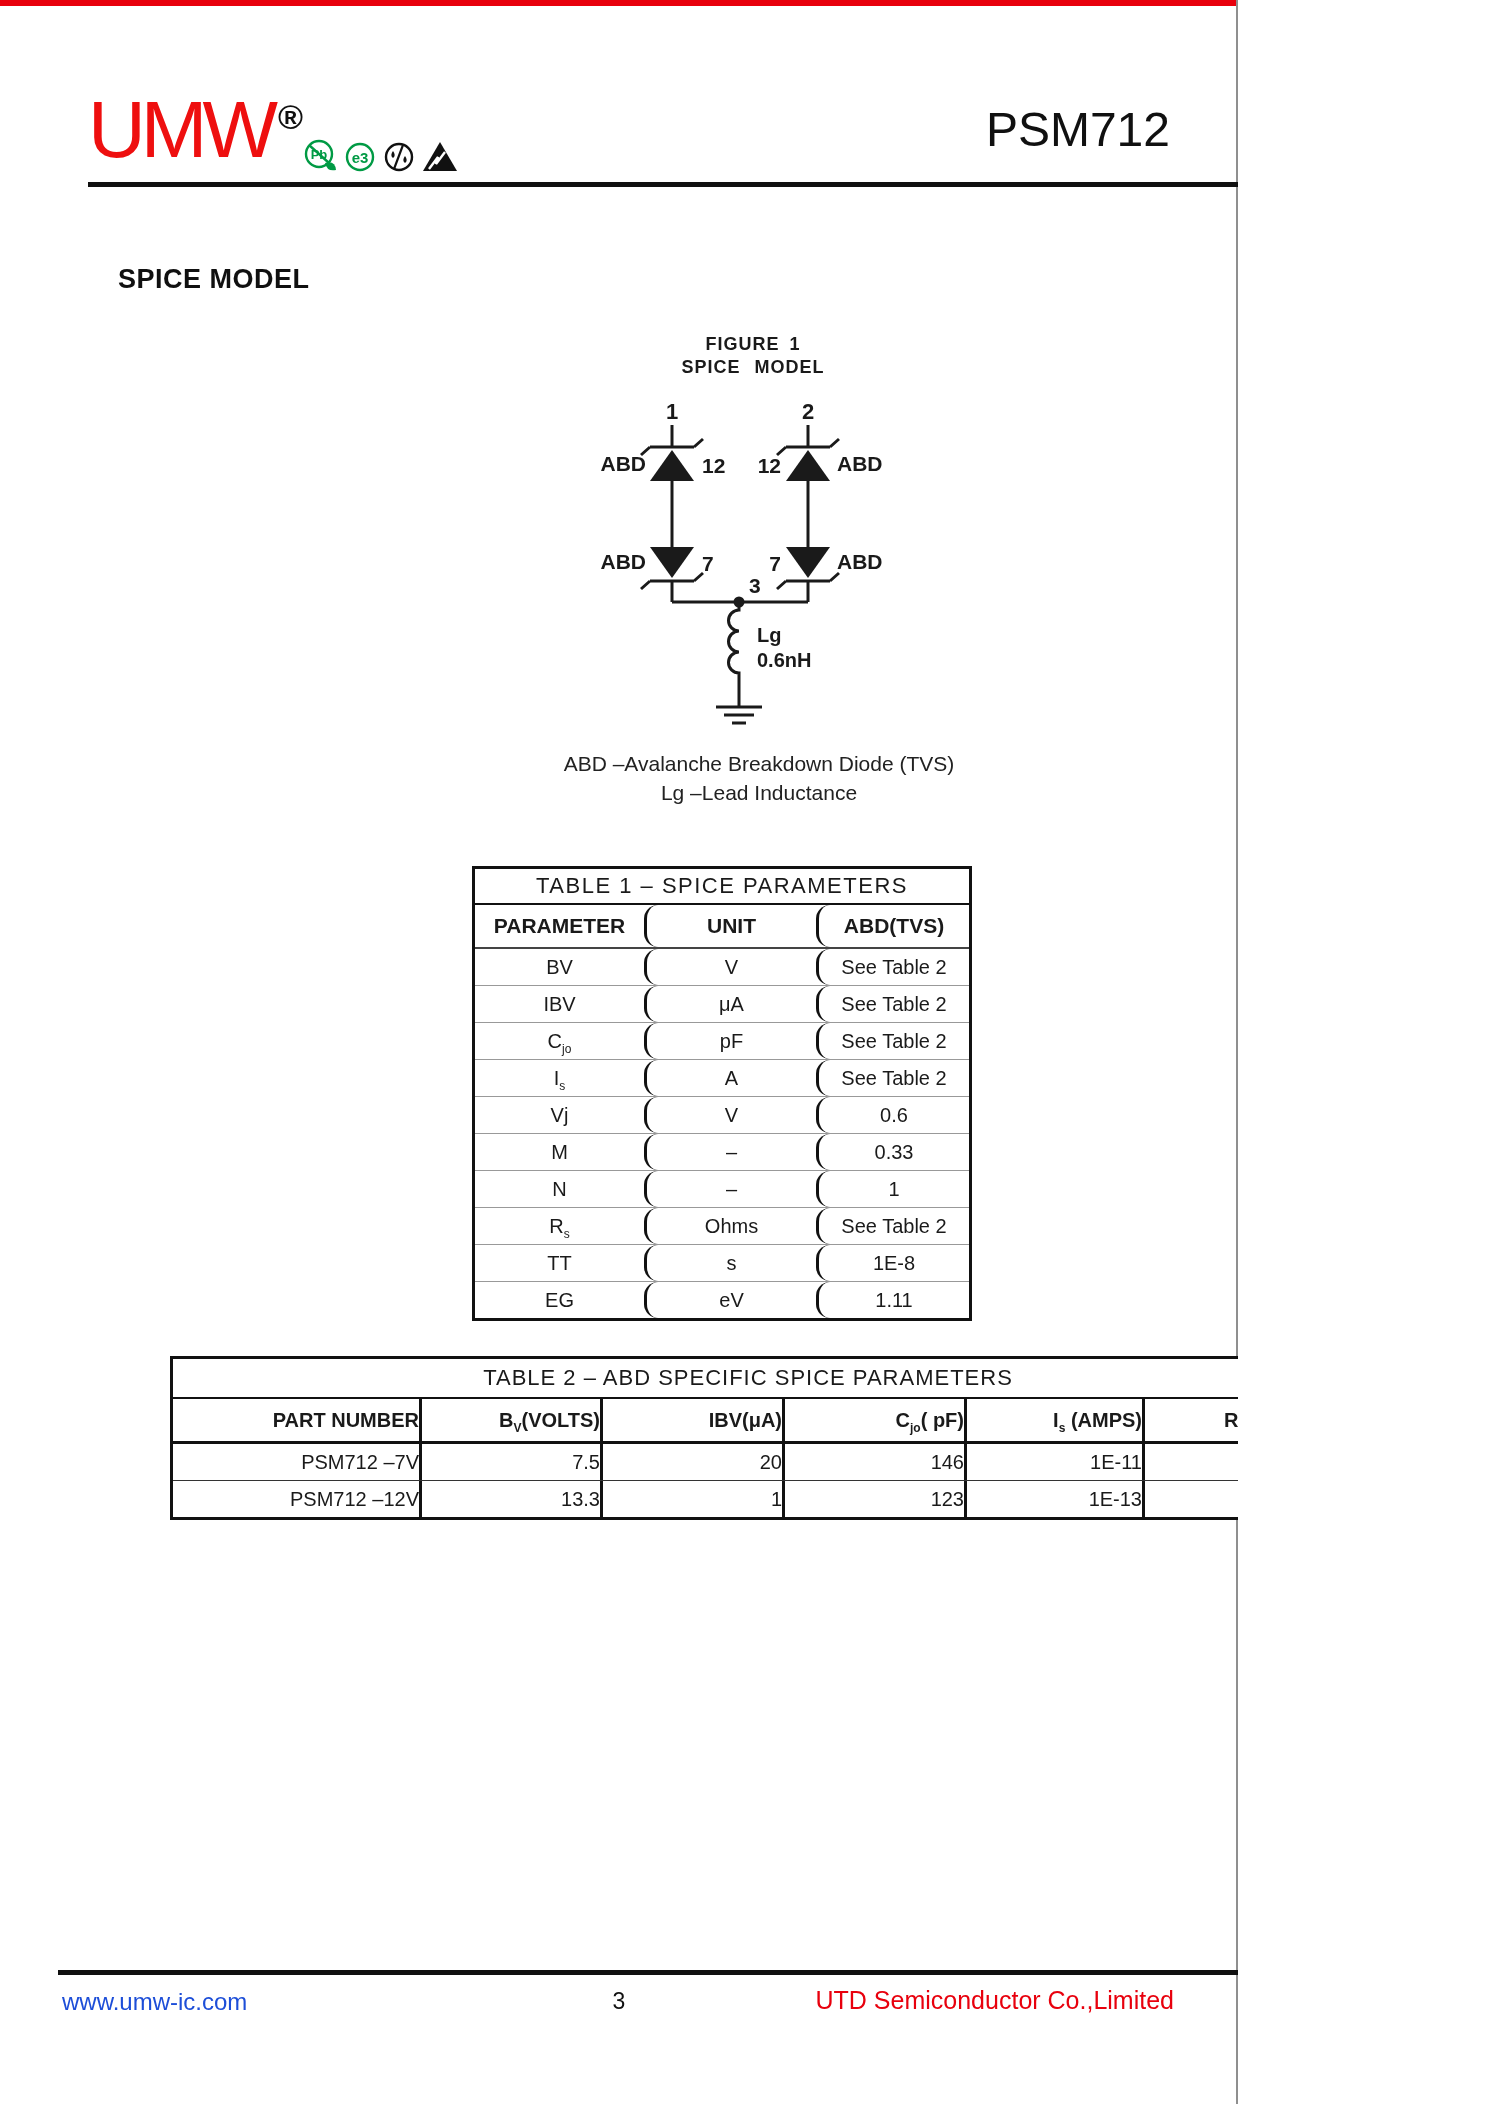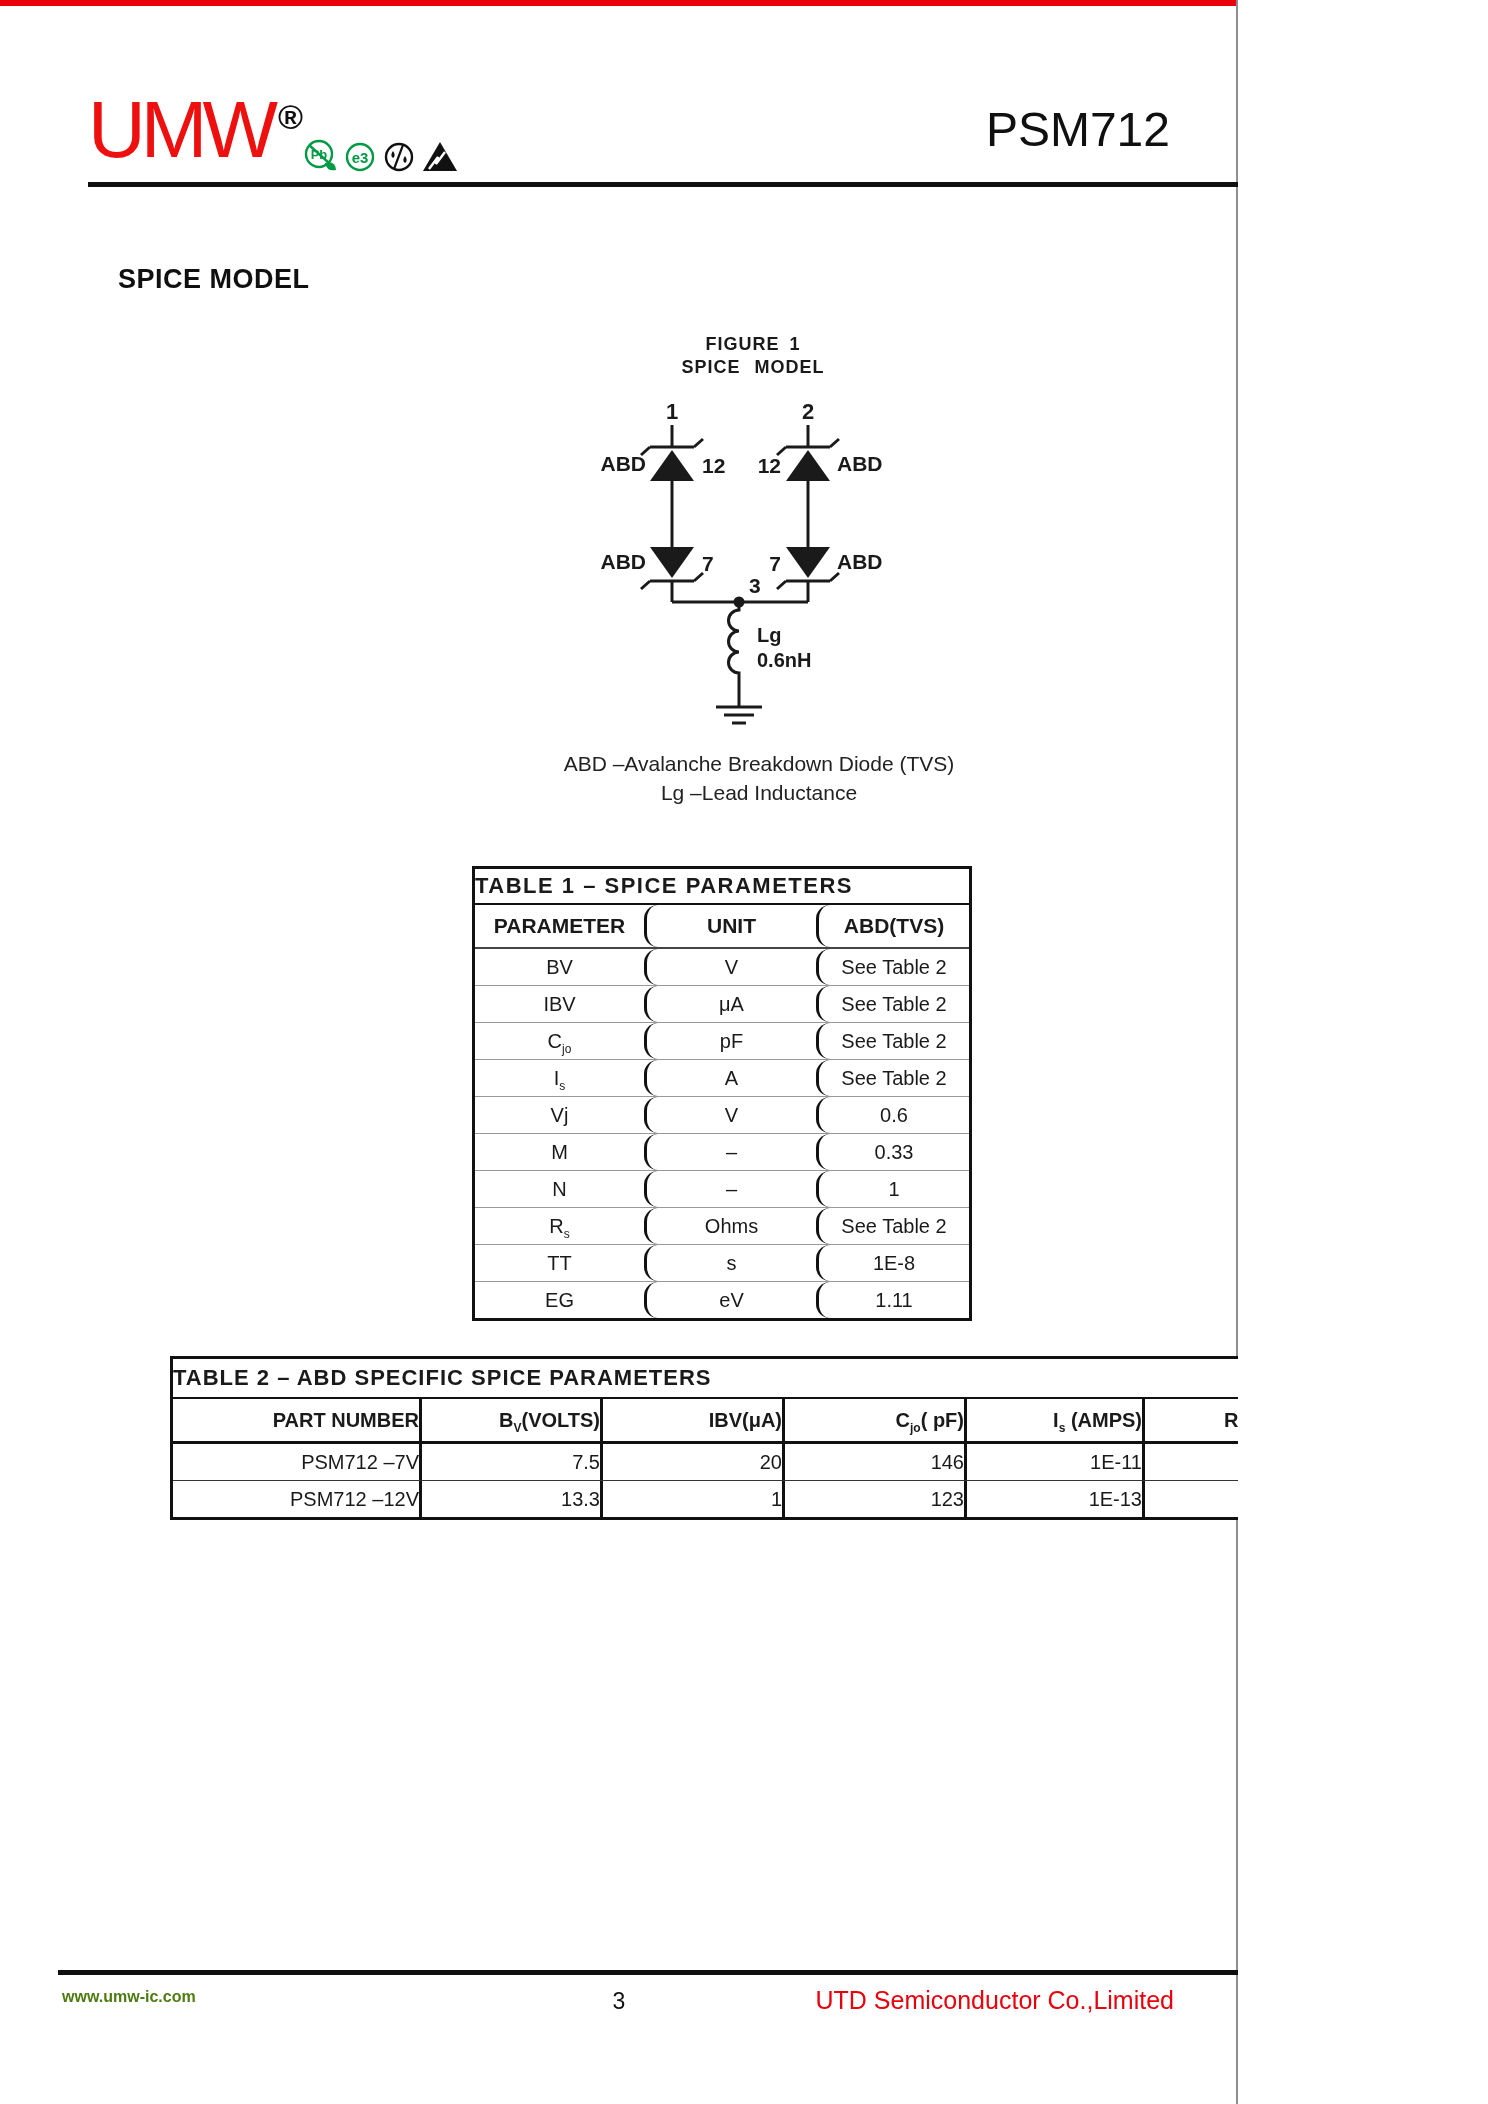--- a/index.html
+++ b/index.html
@@ -22,42 +22,42 @@
 
   .section-title { position:absolute; left:118px; top:264px; font-size:27px; font-weight:bold;
                    letter-spacing:0.5px; color:#101010; }
 
   .figure-svg { position:absolute; left:430px; top:330px; }
   .fig-cap { position:absolute; left:455px; width:608px; text-align:center; font-size:21px; color:#222; }
   .fig-cap1 { top:752px; }
   .fig-cap2 { top:781px; }
 
   .dtable { position:absolute; border:3px solid #111; background:#fff; }
-  .t-title { font-weight:bold; border-bottom:2px solid #111; }
+  .t-title { text-align:center; font-weight:normal; border-bottom:2px solid #111; }
 
   .table1 { left:472px; top:866px; width:494px; }
   .table1 .t-title { height:34px; line-height:34px; font-size:22px; letter-spacing:1.5px; }
   .t1r { display:grid; grid-template-columns:169px 172px 1fr; }
   .t1r > div { text-align:center; overflow:hidden;border-radius:14px; }
   .t1r > div + div { border-left:3px solid #111; }
   .t1-head { font-weight:bold; font-size:21px; height:42px; line-height:42px; border-bottom:2px solid #444; }
   .t1-row { font-size:20px; height:36px; line-height:36px; }
   .t1-row + .t1-row { border-top:1px solid #999; }
 
   .table2 { left:170px; top:1356px; width:1150px; }
   .table2 .t-title { height:38px; line-height:38px; font-size:22px; letter-spacing:1px; }
   .t2r { display:grid; grid-template-columns:246px 181px 182px 182px 178px 1fr; }
   .t2r > div { text-align:right; overflow:hidden; }
   .t2r > div + div { border-left:3px solid #111; }
   .t2-head { font-weight:bold; font-size:20px; height:42px; line-height:42px; border-bottom:3px solid #111; }
   .t2-row { font-size:20px; height:36px; line-height:36px; }
   .t2-row + .t2-row { border-top:1.5px solid #333; }
 
   .footer-rule { position:absolute; left:58px; top:1970px; width:1368px; height:5px; background:#101010; }
-  .footer-web { position:absolute; left:62px; top:1988px; font-size:16px; color:#4d7c0f;font-weight:bold; }
+  .footer-web { position:absolute; left:62px; top:1988px; font-size:24px; color:#1d4ed8; }
   .footer-page { position:absolute; left:0; top:1988px; width:100%; text-align:center; font-size:23px; color:#111; }
   .footer-company { position:absolute; right:64px; top:1986px; font-size:25px; color:#e8000d; }
 </style>
 </head>
 <body>
 
 <div class="page">
 
   <div class="topbar"></div>
   <div class="edge-right"></div>

